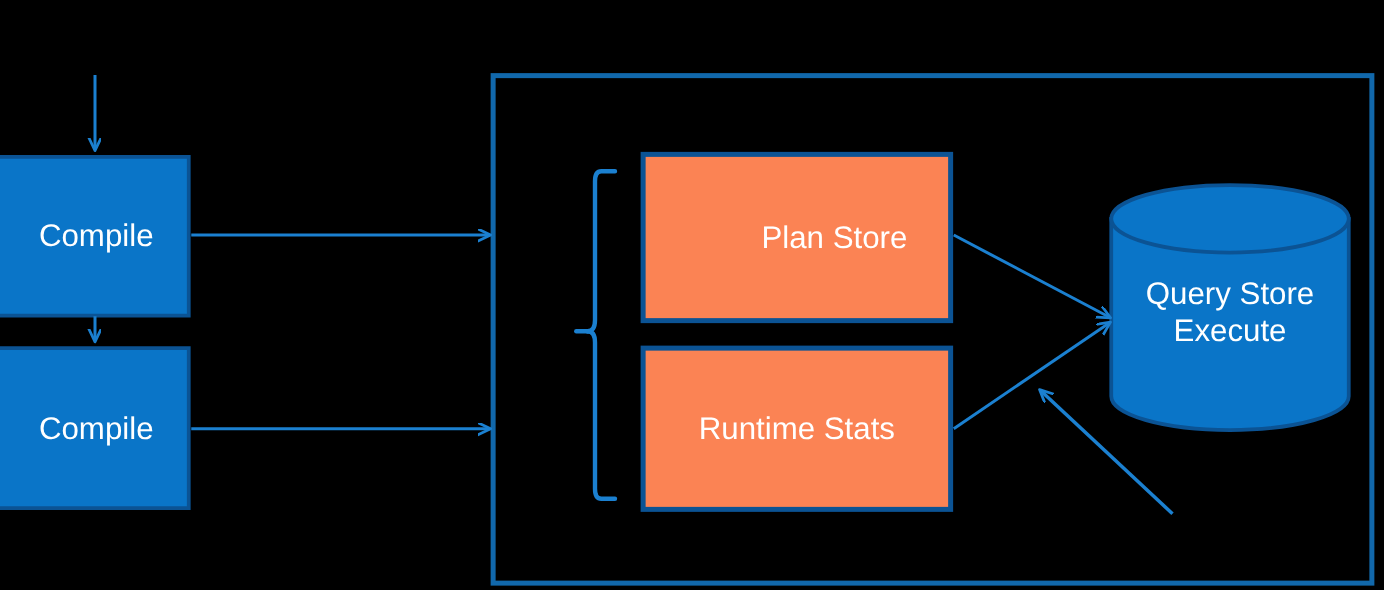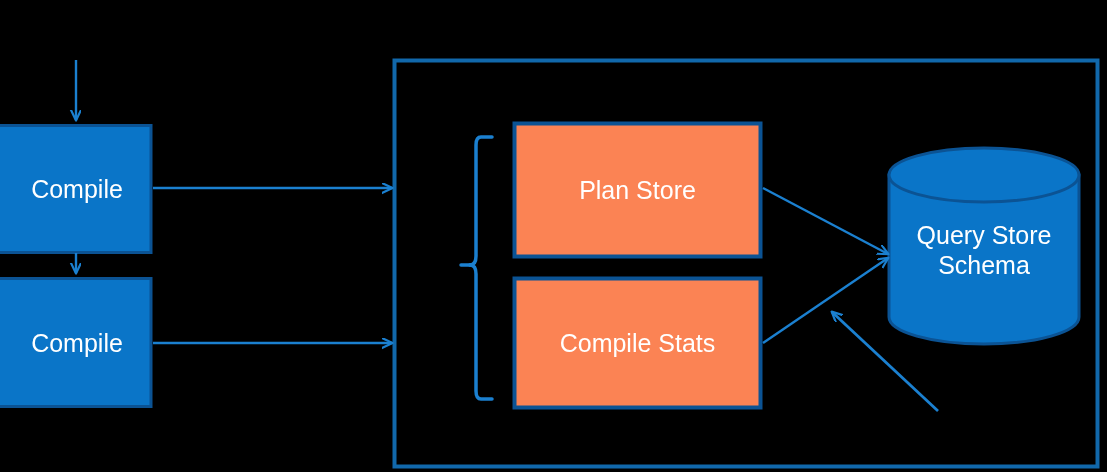--- a/index.html
+++ b/index.html
@@ -30,21 +30,21 @@
     line-height: 30px;
     text-align: center;
     white-space: pre-line;
     pointer-events: none;
     display: flex;
     align-items: center;
     justify-content: center;
   }
   .lbl-compile  { left: 1px;   top: 124px; width: 152px; height: 130px; }
   .lbl-execute  { left: 1px;   top: 277px; width: 152px; height: 131px; }
-  .lbl-plan     { left: 513px; top: 122px; width: 249px; height: 136px; }
+  .lbl-plan     { left: 543px; top: 122px; width: 249px; height: 136px; }
   .lbl-runtime  { left: 513px; top: 277px; width: 249px; height: 132px; }
   .lbl-cyl      { left: 890px; top: 215px; width: 188px; height: 70px; }
 </style>
 </head>
 <body>
 
 <div id="canvas">
 
   <svg class="layer" viewBox="0 0 1107 472">
     <defs>
@@ -88,18 +88,18 @@
 
     <line x1="938" y1="411" x2="832" y2="312" stroke="#1b80d0" stroke-width="2.8" marker-end="url(#arrowOpen)"></line>
   </svg>
 
   <div class="node-label lbl-compile">Compile</div>
 
   <div class="node-label lbl-execute">Compile</div>
 
   <div class="node-label lbl-plan">Plan Store</div>
 
-  <div class="node-label lbl-runtime">Compile Stats</div>
+  <div class="node-label lbl-runtime">Runtime Stats</div>
 
   <div class="node-label lbl-cyl">Query Store
-Schema</div>
+Execute</div>
 
 </div>
 
 </body></html>

